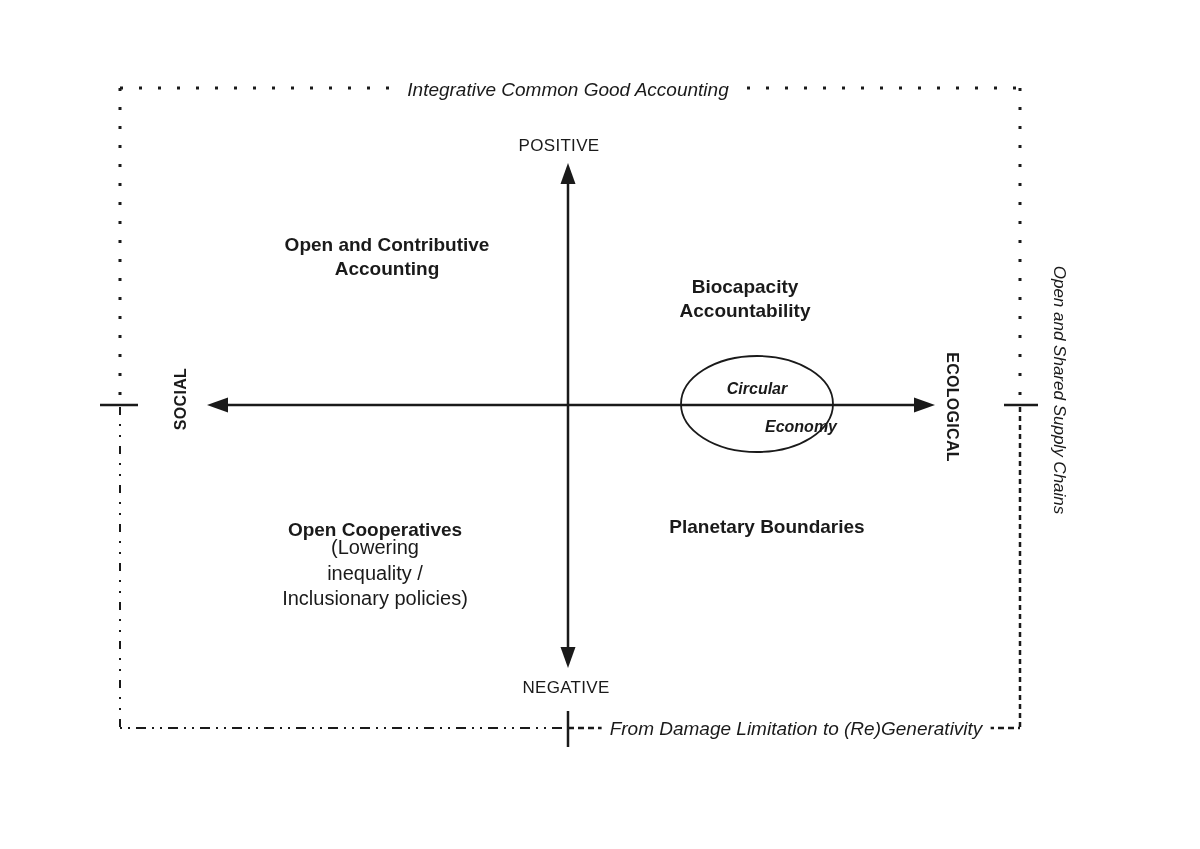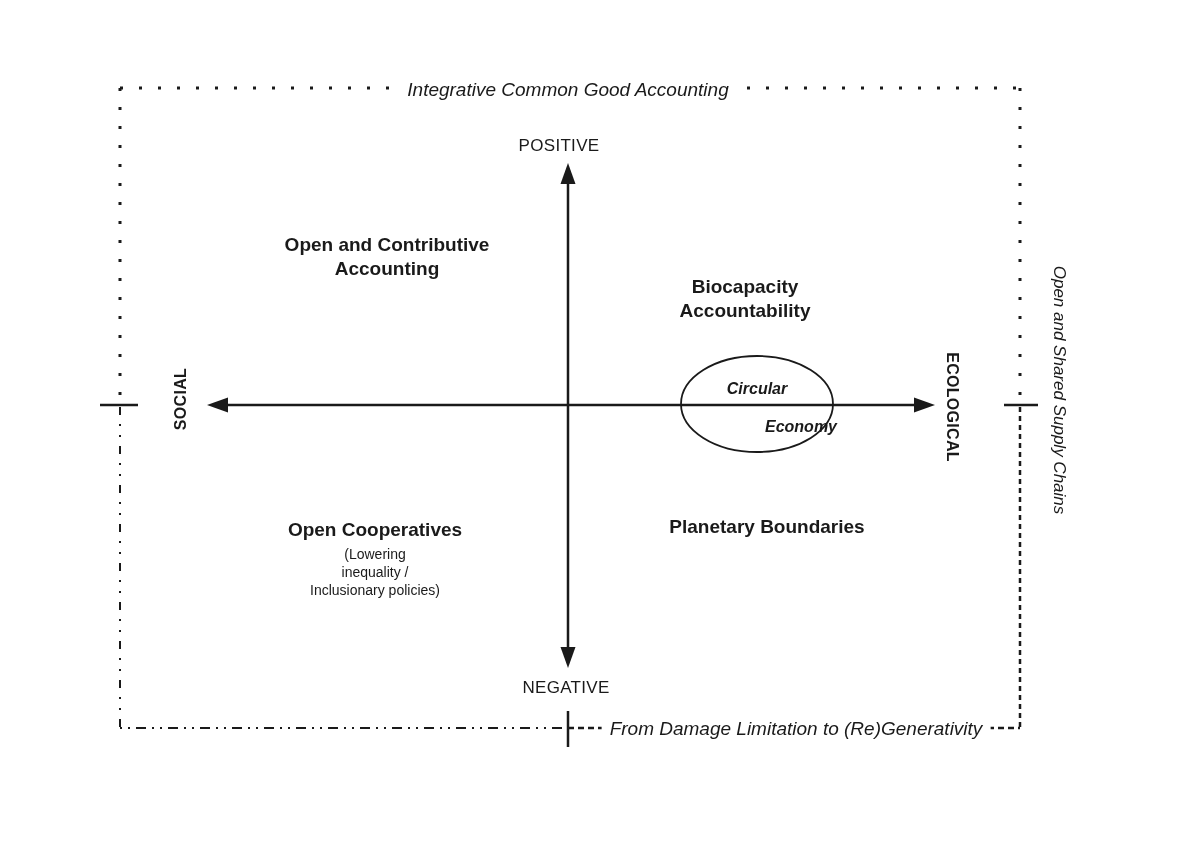--- a/index.html
+++ b/index.html
@@ -43,21 +43,21 @@
     white-space: nowrap;
   }
   .rot-cw  { transform: translate(-50%, -50%) rotate(90deg); }
   .rot-ccw { transform: translate(-50%, -50%) rotate(-90deg); }
   .quad {
     font-weight: bold;
     font-size: 19px;
   }
   .quad-sub {
     font-weight: normal;
-    font-size: 14px;
+    font-size: 20px;
     line-height: 1.28;
   }
   .frame-caption {
     font-style: italic;
     font-size: 19px;
     background: #ffffff;
     padding: 2px 8px;
     white-space: nowrap;
   }
   .side-caption {

